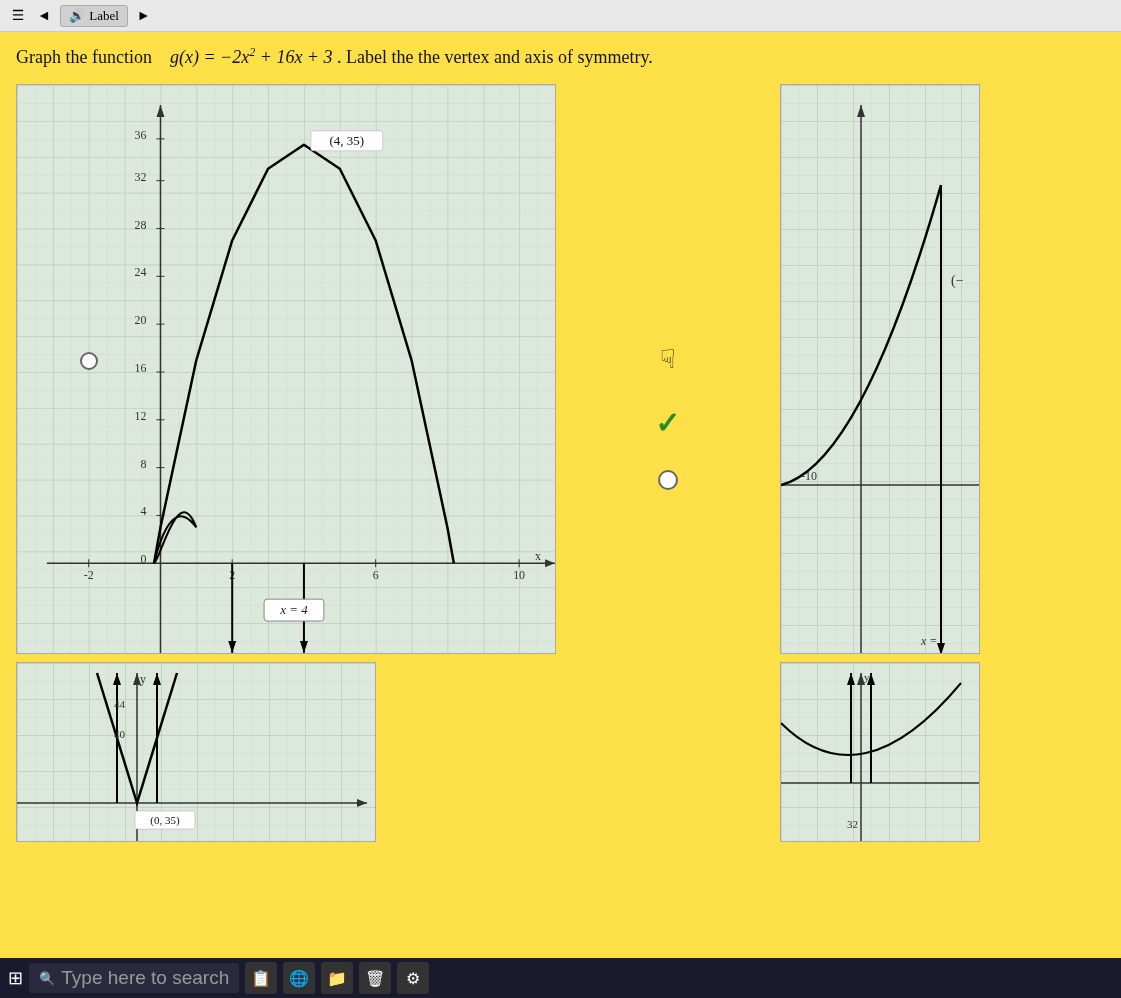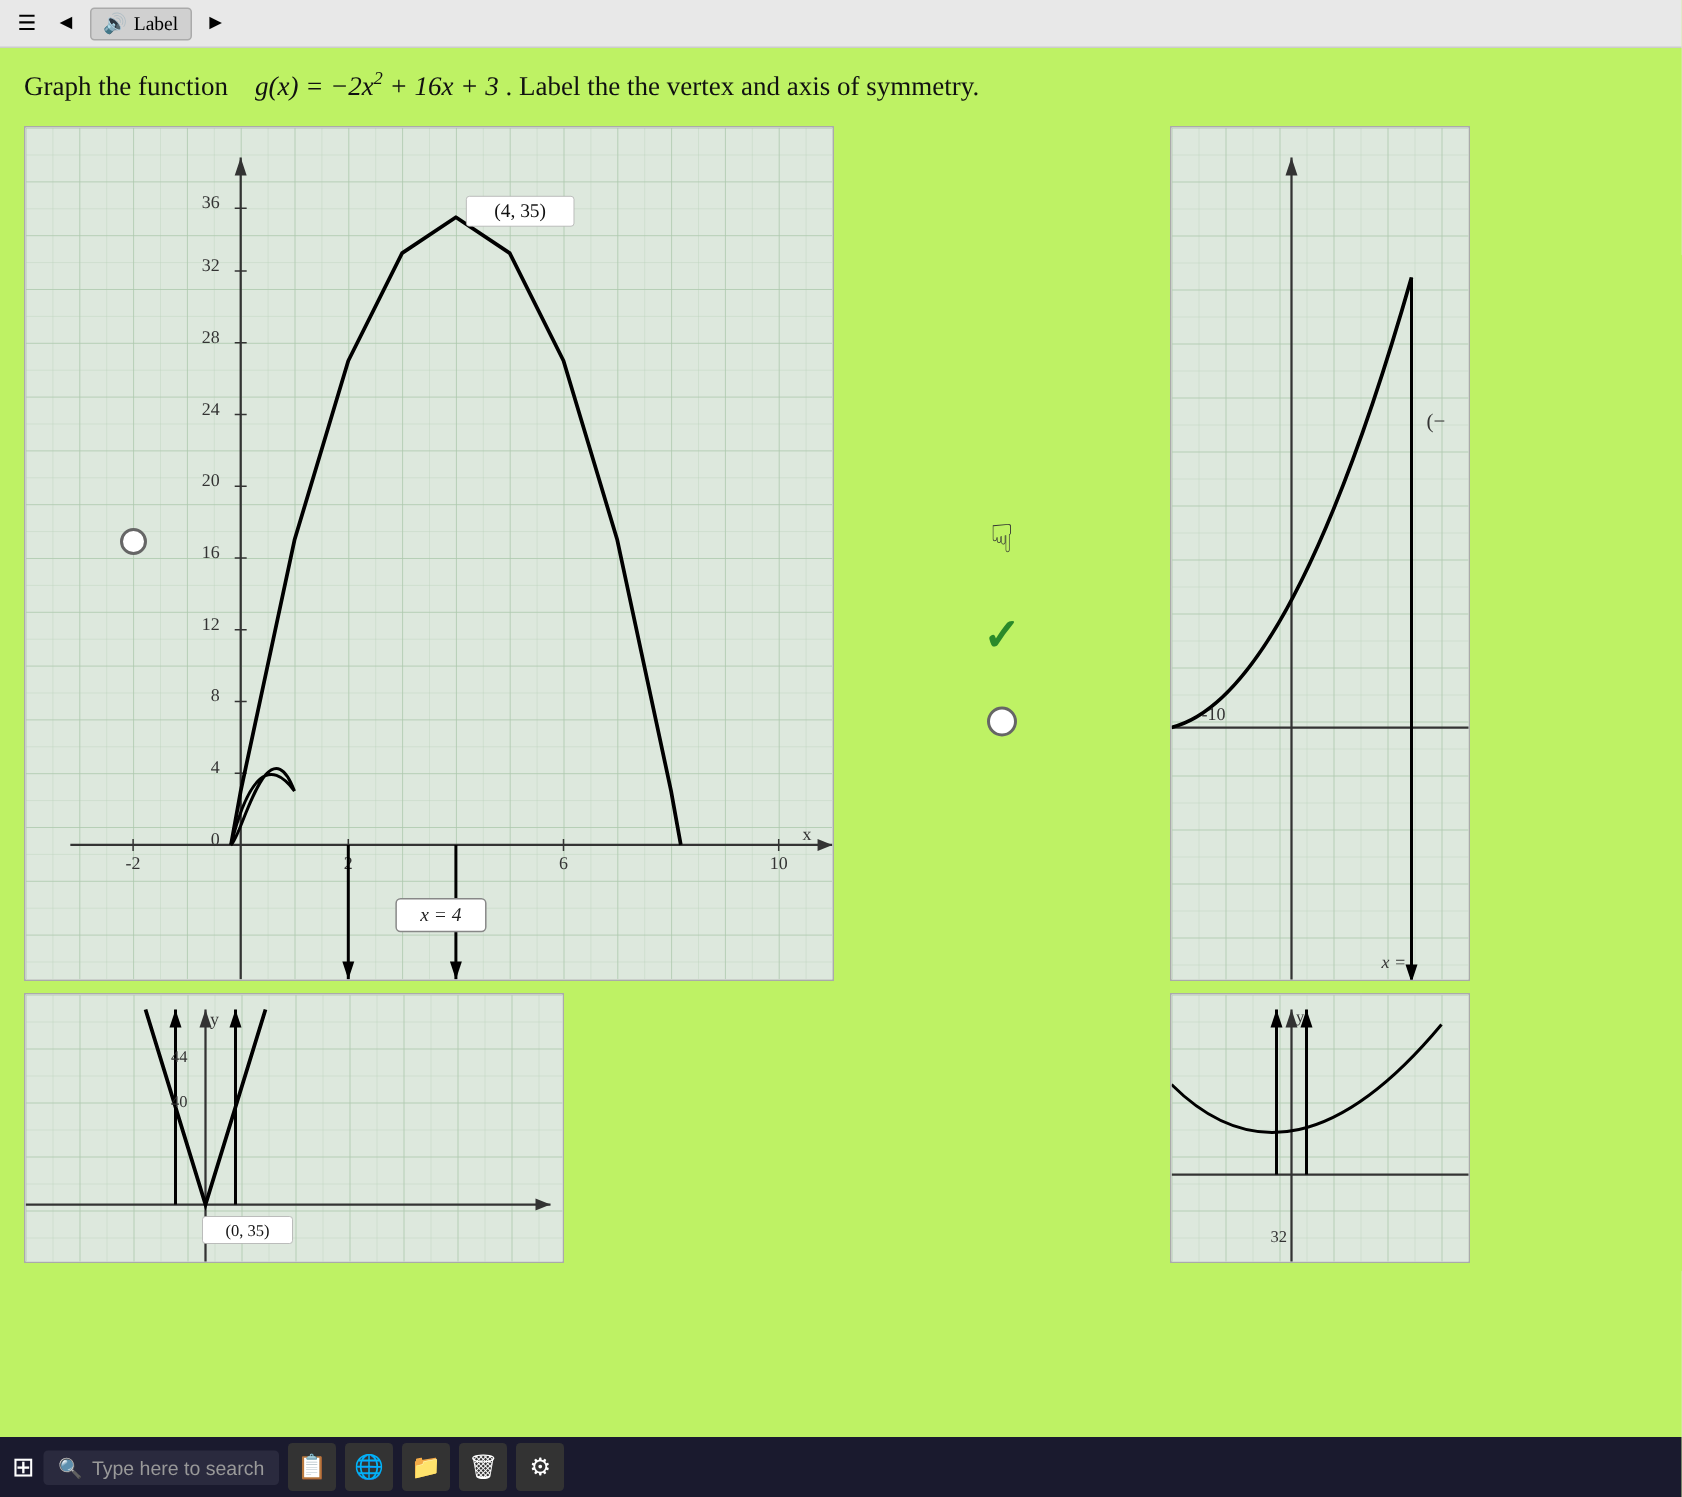--- a/index.html
+++ b/index.html
@@ -36,21 +36,21 @@
       border-radius: 3px;
       padding: 2px 8px;
       font-size: 13px;
       cursor: pointer;
     }
 
     
     .main {
       position: absolute;
       top: 32px; left: 0; right: 0; bottom: 40px;
-      background: #bef264;
+      background: #fde047;
       padding: 12px 16px;
     }
 
     
     .problem-text {
       font-size: 18px;
       color: #111;
       margin-bottom: 14px;
       line-height: 1.4;
     }
@@ -347,20 +347,20 @@
   </div>
 
   <div style="position:absolute; left:80px; top:320px; width:18px; height:18px; border-radius:50%; border:2px solid #666; background:white;"></div>
 
 </div>
 
 <div class="taskbar">
   <div style="font-size:18px; color:white;">⊞</div>
   <div class="taskbar-search">
     <span>🔍</span>
-    <span style="color:#999; font-family:Arial,sans-serif; font-size:13px;">Type here to search</span>
+    <span style="color:#999; font-family:Arial,sans-serif; font-size:19px;">Type here to search</span>
   </div>
   <div class="taskbar-icon">📋</div>
   <div class="taskbar-icon">🌐</div>
   <div class="taskbar-icon">📁</div>
   <div class="taskbar-icon">🗑</div>
   <div class="taskbar-icon">⚙</div>
 </div>
 
 </body></html>

